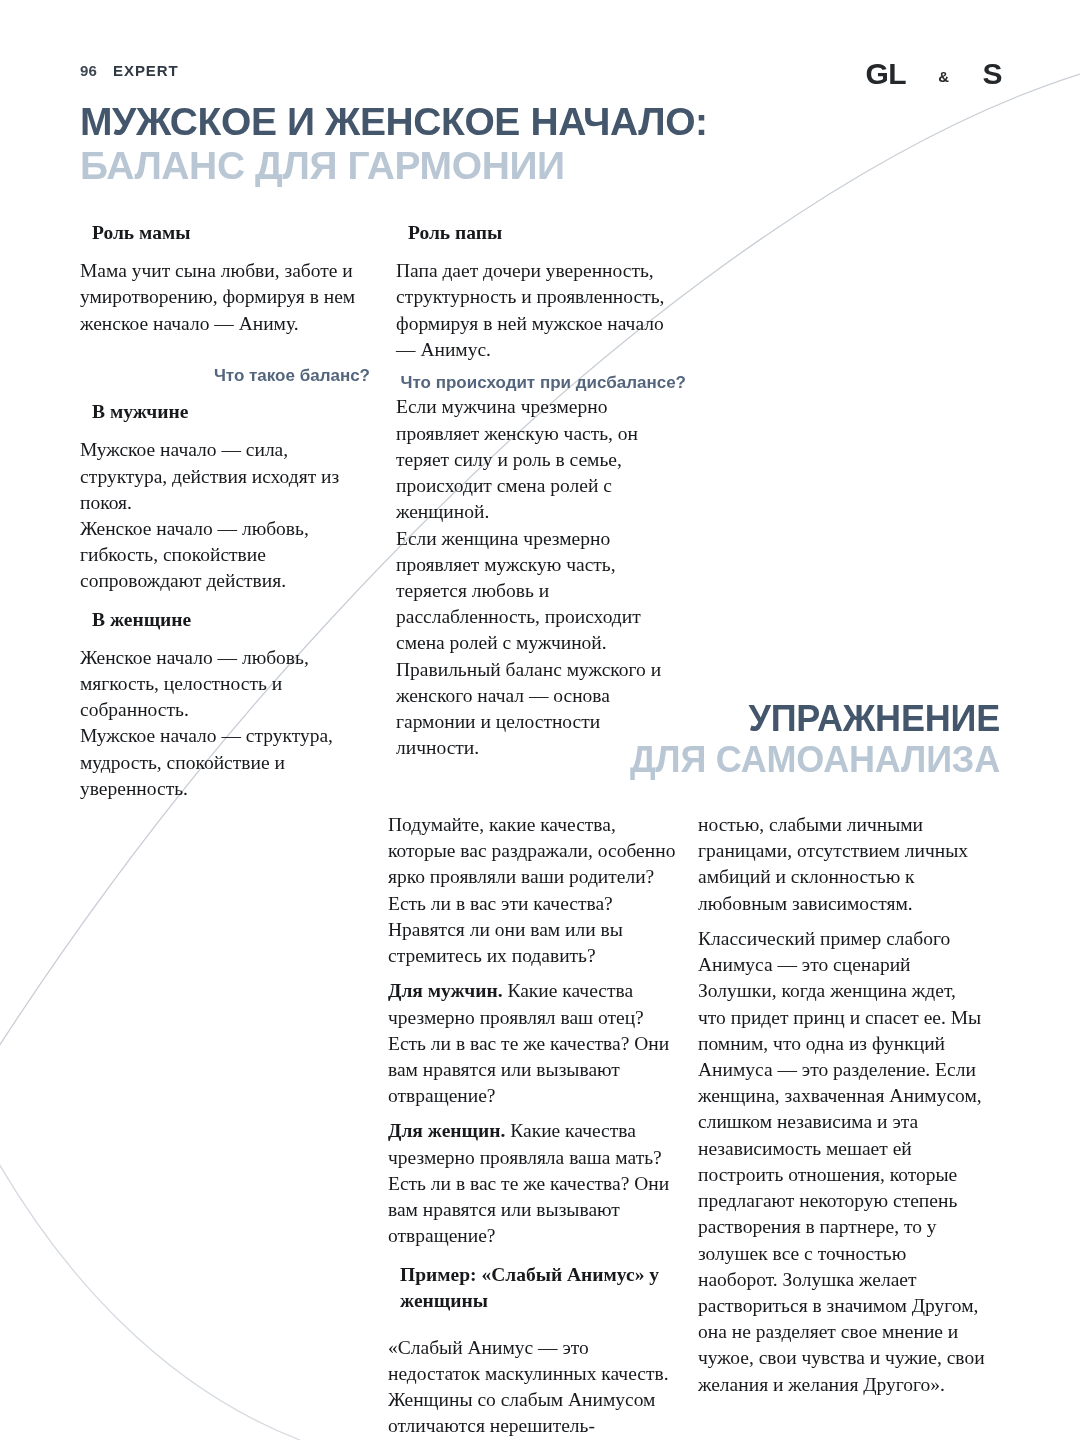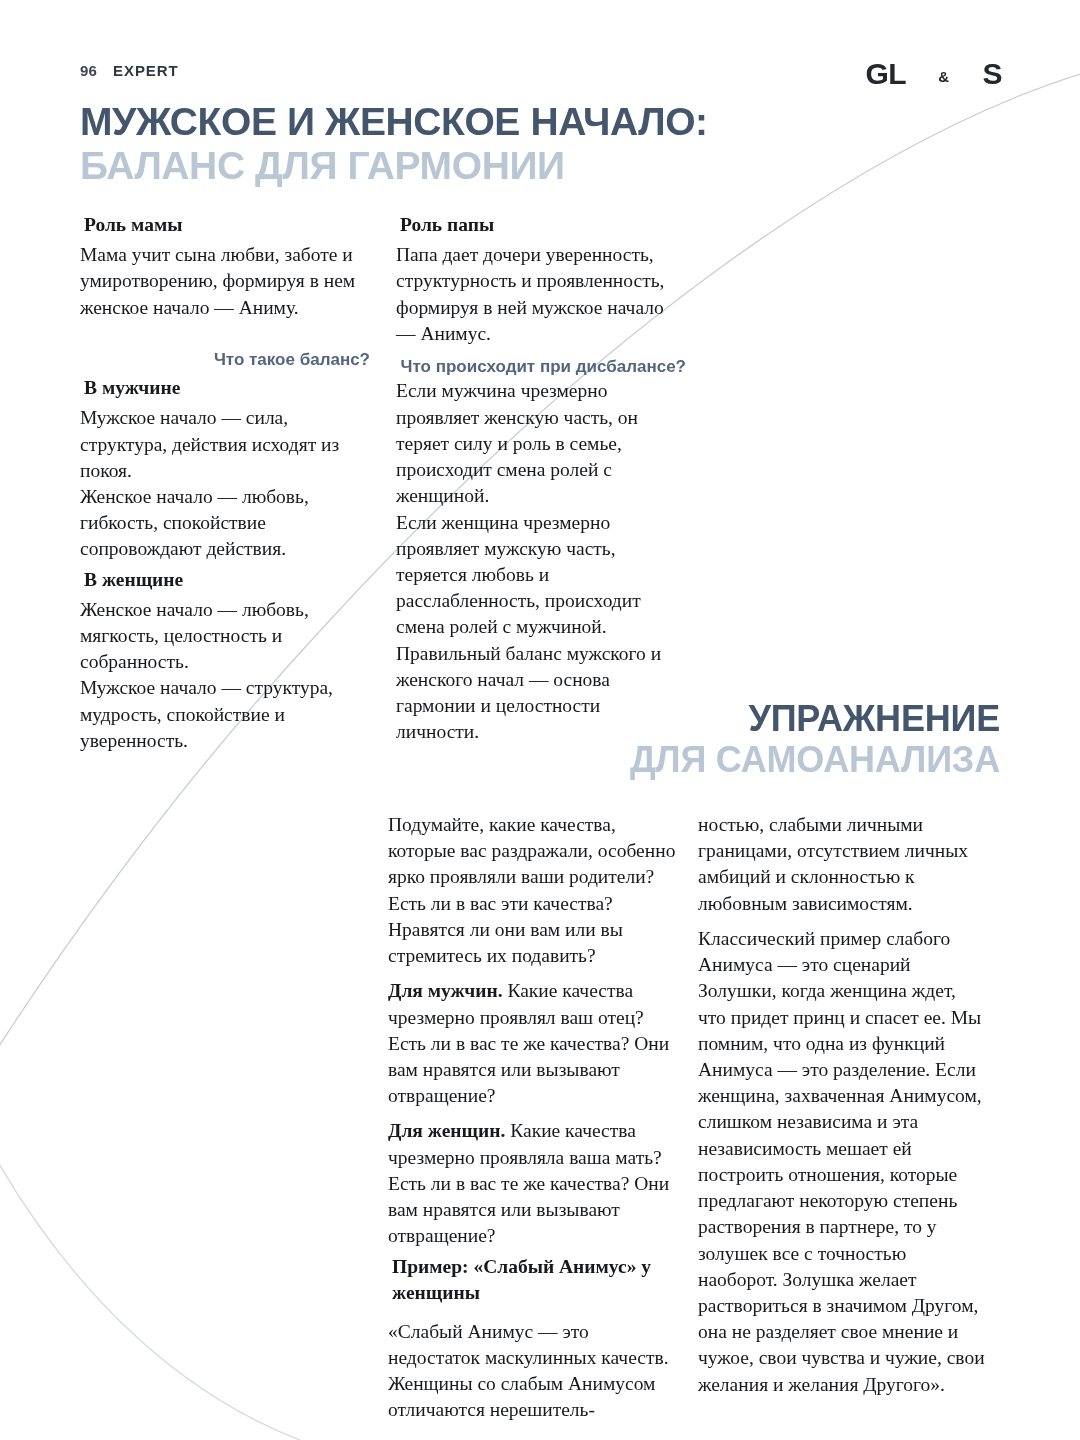--- a/index.html
+++ b/index.html
@@ -114,21 +114,21 @@
   .col {
     width: 290px;
   }
 
   .h-serif {
     font-family: "Liberation Serif", "DejaVu Serif", serif;
     font-size: 19.5px;
     font-weight: 700;
     color: #17191c;
     line-height: 1.34;
-    margin: 4px;
+    margin: 12px;
   }
   .h-sans {
     font-family: "Liberation Sans", sans-serif;
     font-size: 17px;
     font-weight: 700;
     color: #53667d;
     line-height: 1.32;
     margin: 0;
     text-align: right;
   }

